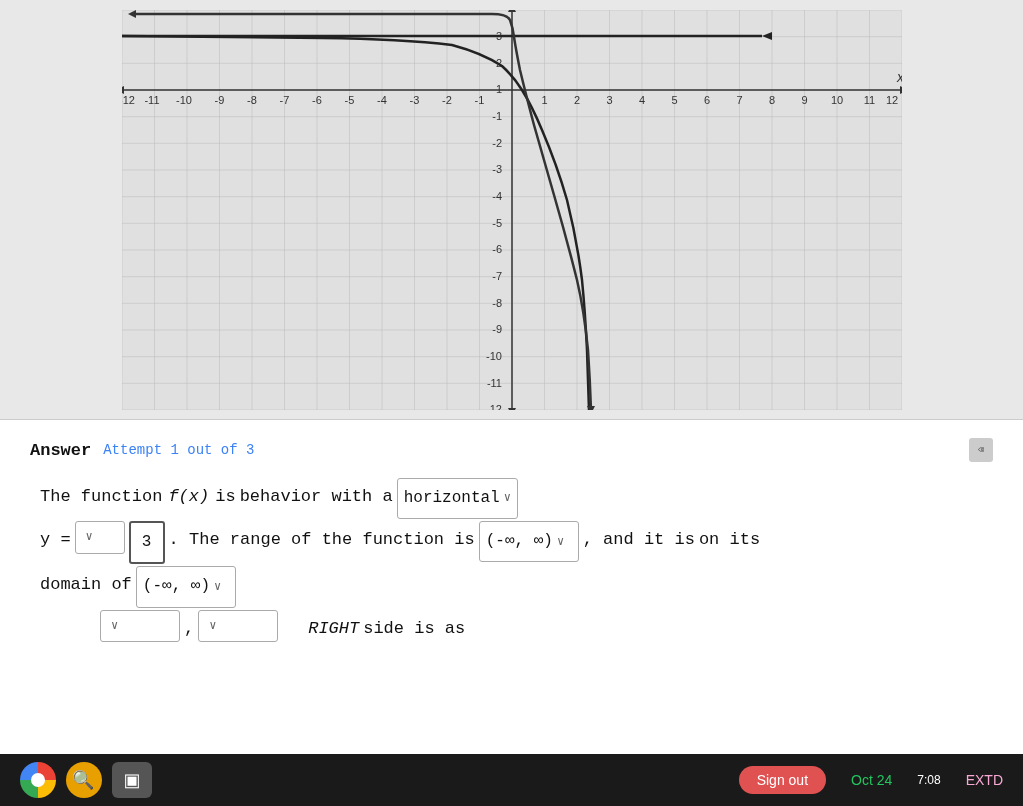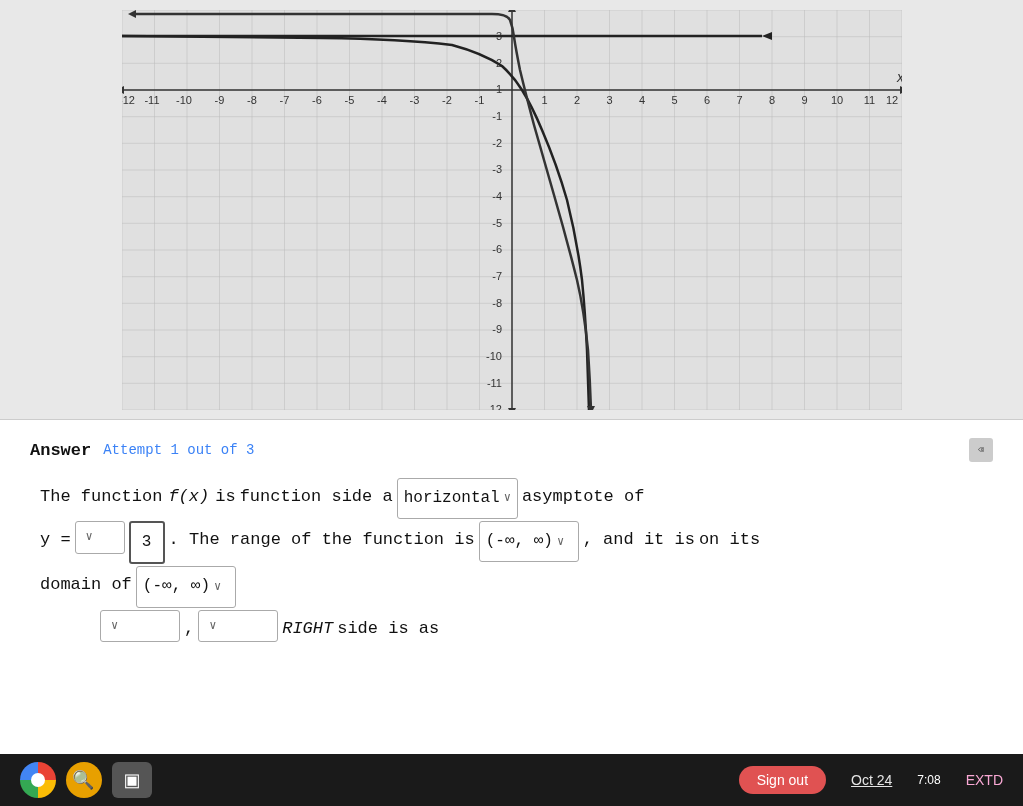--- a/index.html
+++ b/index.html
@@ -167,23 +167,22 @@
       background: #e05252;
       color: #fff;
       border: none;
       border-radius: 16px;
       padding: 6px 18px;
       font-size: 14px;
       cursor: pointer;
     }
 
     .taskbar-date {
-      color: #e5e5e5;
+      color: #22c55e;
       font-size: 14px;
-      text-decoration: underline;
     }
 
     .taskbar-time {
       color: #fff;
       font-size: 12px;
     }
 
     .taskbar-ext {
       color: #f9a8d4;
       font-size: 14px;
@@ -337,23 +336,22 @@
       <span style="font-size:10px;color:#555">⌫</span>
     </div>
   </div>
 
   <div class="answer-text">
 
     <div class="answer-line">
       <span>The function</span>
       <em style="margin: 0 2px;">f(x)</em>
       <span>is</span>
-      <span>function side a</span>
+      <span>behavior with a</span>
       <span class="dropdown-inline">horizontal</span>
-      <span>asymptote of</span>
     </div>
 
     <div class="answer-line">
       <span>y =</span>
       <span class="dropdown-inline" style="min-width:50px;"></span>
       <span class="dropdown-box">3</span>
       <span>. The range of the function is</span>
       <span class="dropdown-inline" style="min-width:100px;">(-∞, ∞)</span>
       <span>, and it is</span>
       <span>on its</span>
@@ -361,21 +359,21 @@
 
     <div class="answer-line">
       <span>domain of</span>
       <span class="dropdown-inline" style="min-width:100px;">(-∞, ∞)</span>
     </div>
 
     <div class="answer-line" style="margin-left: 60px;">
       <span class="dropdown-inline" style="min-width:80px;"></span>
       <span>,</span>
       <span class="dropdown-inline" style="min-width:80px;"></span>
-      <em style="font-style:italic;font-weight:normal;">RIGHT</em>
+      <em style="font-style:italic;font-weight:normal;margin-left:26px;">RIGHT</em>
       <span>side is as</span>
     </div>
   </div>
 </div>
 
 <div class="taskbar">
   <div class="taskbar-icons">
 
     <div class="taskbar-icon chrome" style="width:36px;height:36px;">
       <div style="width:14px;height:14px;background:#fff;border-radius:50%;"></div>

